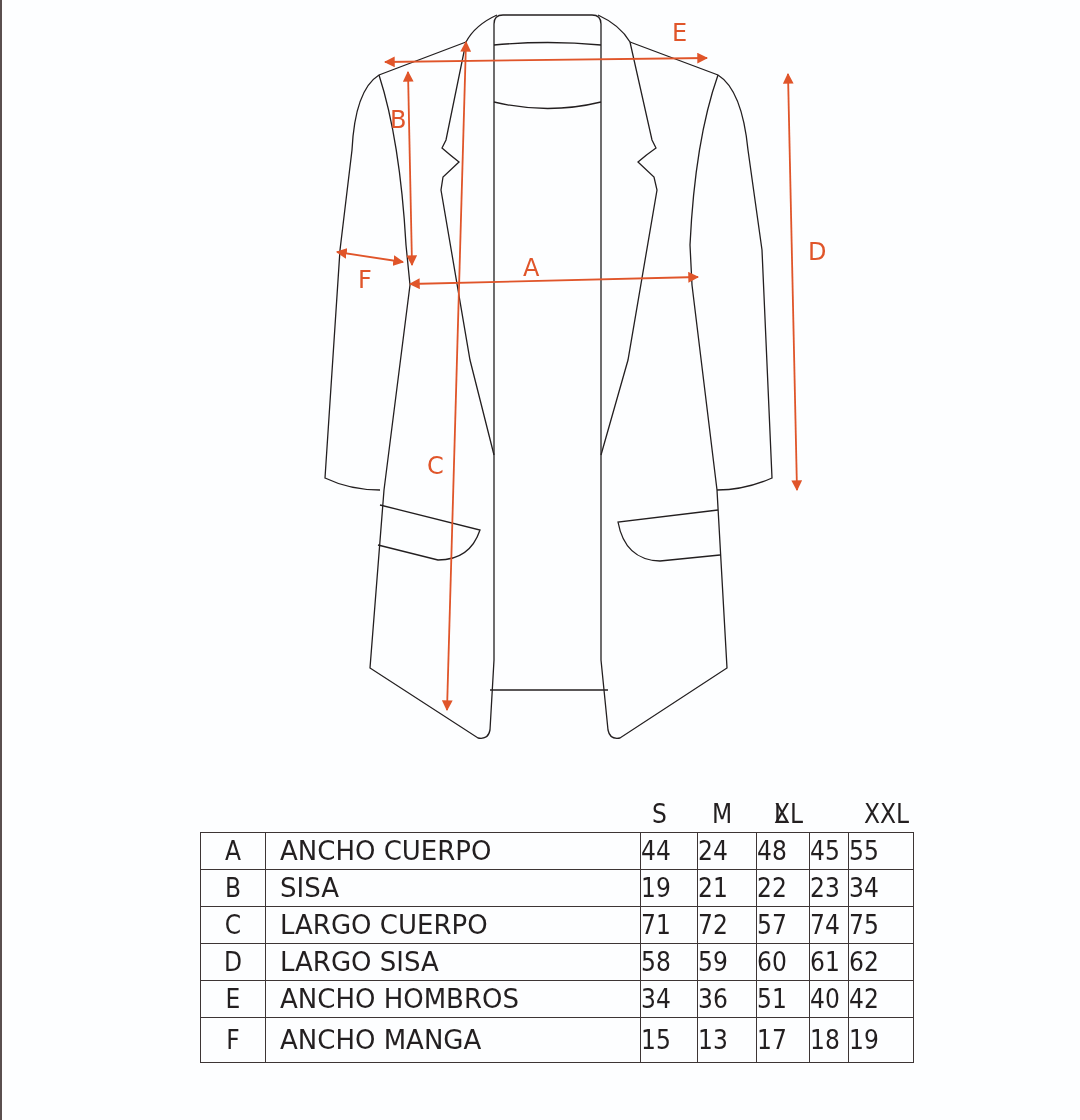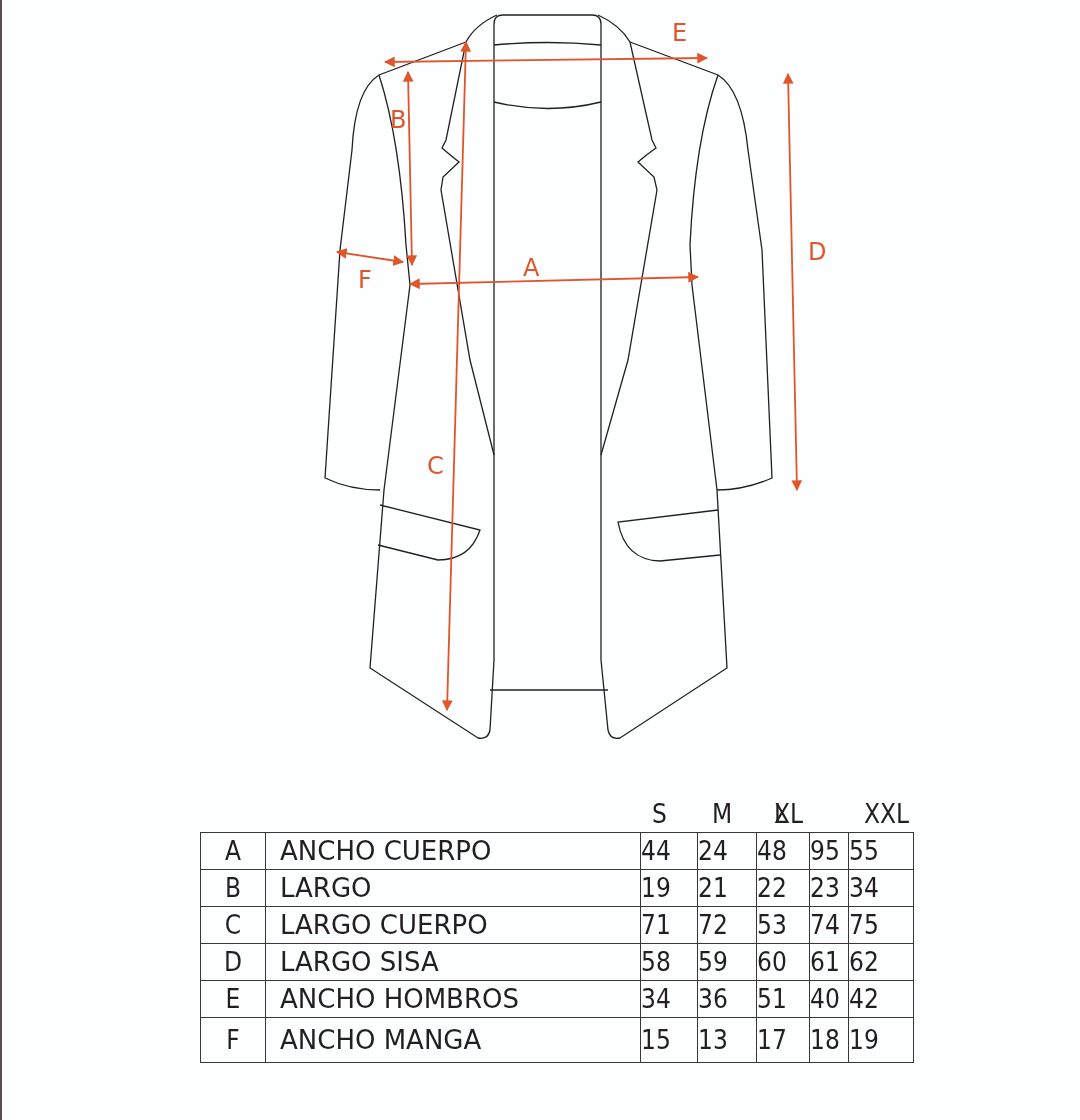--- a/index.html
+++ b/index.html
@@ -81,38 +81,38 @@
       <col style="width:39px">
       <col style="width:65px">
   </colgroup>
   <tbody>
     <tr>
       <td class="c-letter">A</td>
       <td class="c-label lbl">ANCHO CUERPO</td>
       <td class="c-num">44</td>
       <td class="c-num">24</td>
       <td class="c-num">48</td>
-      <td class="c-num">95</td>
+      <td class="c-num">45</td>
       <td class="c-num">55</td>
     </tr>
     <tr>
       <td class="c-letter">B</td>
-      <td class="c-label lbl">LARGO</td>
+      <td class="c-label lbl">SISA</td>
       <td class="c-num">19</td>
       <td class="c-num">21</td>
       <td class="c-num">22</td>
       <td class="c-num">23</td>
       <td class="c-num">34</td>
     </tr>
     <tr>
       <td class="c-letter">C</td>
       <td class="c-label lbl">LARGO CUERPO</td>
       <td class="c-num">71</td>
       <td class="c-num">72</td>
-      <td class="c-num">53</td>
+      <td class="c-num">57</td>
       <td class="c-num">74</td>
       <td class="c-num">75</td>
     </tr>
     <tr>
       <td class="c-letter">D</td>
       <td class="c-label lbl">LARGO SISA</td>
       <td class="c-num">58</td>
       <td class="c-num">59</td>
       <td class="c-num">60</td>
       <td class="c-num">61</td>

